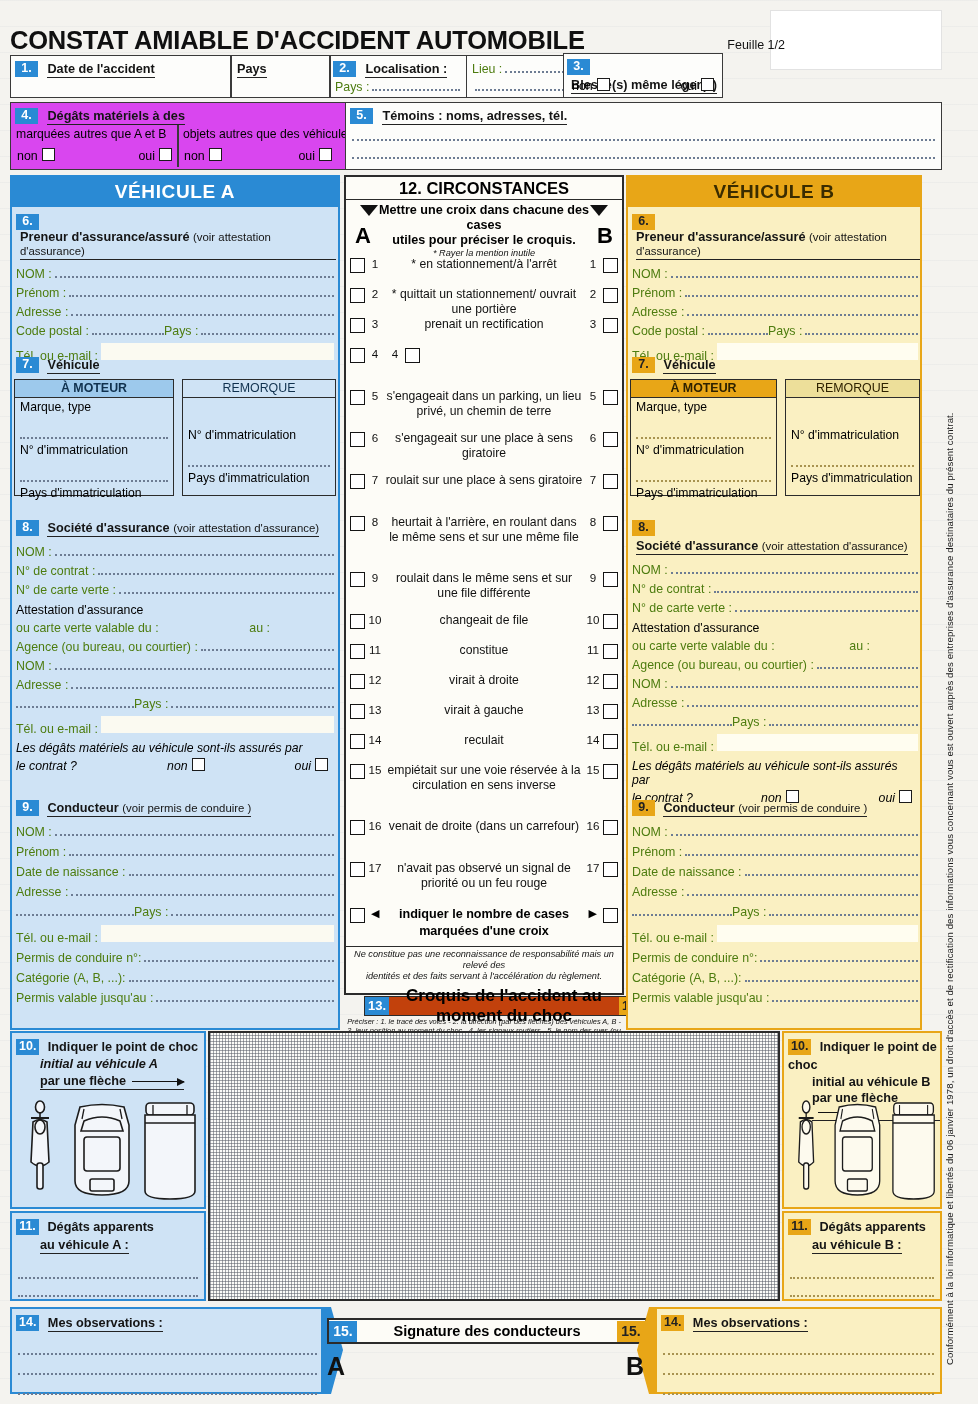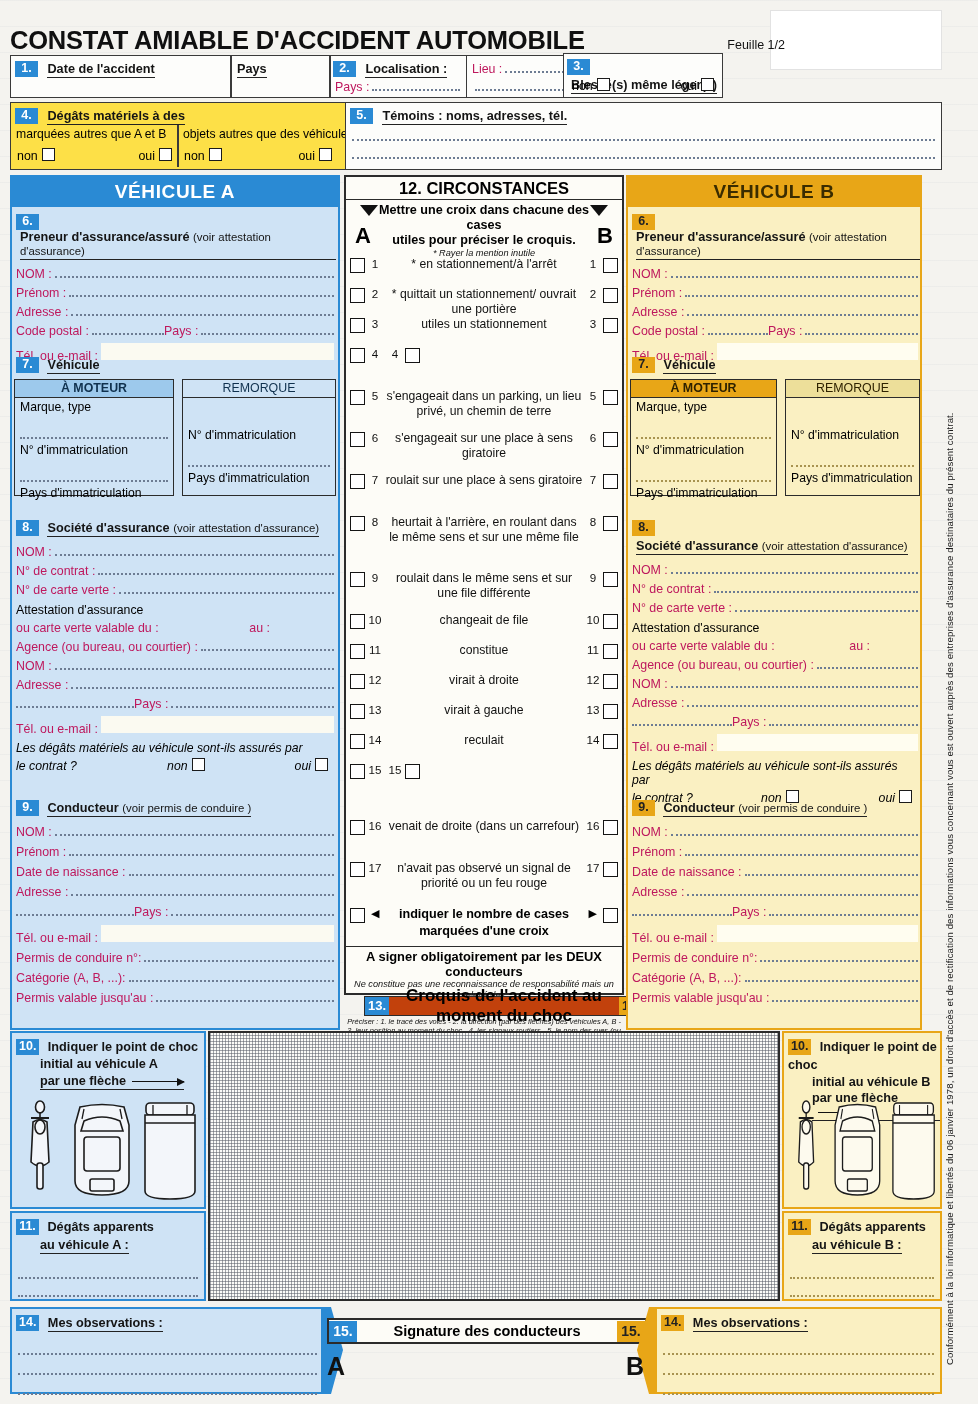--- a/index.html
+++ b/index.html
@@ -26,21 +26,21 @@
     vertical-align:middle;
   }
   .num.blue{background:#2a8ad4;}
   .num.org{background:#e8a617;color:#222;}
   .lbl{font-weight:bold;font-size:12.7px;color:#141414;}
   .lbl .sub{font-weight:normal;font-size:11.4px;}
   .ul{border-bottom:1.3px solid #222;display:inline-block;padding-bottom:1px;}
   .dots{
     flex:1;border-bottom:2px dotted #6d7c93;margin:0 0 3px 3px;height:9px;
   }
-  .row{display:flex;align-items:flex-end;font-size:12.4px;color:#be185d;}
+  .row{display:flex;align-items:flex-end;font-size:12.4px;color:#4d7c0f;}
   .cb{
     display:inline-block;width:11px;height:11px;border:1.5px solid #1b1b1b;
     background:#fff;vertical-align:-1px;margin-left:4px;
   }
   
   .vhdr{
     text-align:center;font-weight:bold;font-size:19px;letter-spacing:.6px;
     color:#fff;line-height:30px;
   }
   .vhdrB{color:#3a2c00;}
@@ -135,21 +135,21 @@
     <div class="abs" style="left:3px;top:3px;">
       <span class="num blue">3.</span>
       <span class="lbl ul" style="margin-left:4px;">Blessé(s) même léger(s)</span>
     </div>
     <div class="abs" style="left:8px;top:24px;right:8px;display:flex;justify-content:space-between;font-size:12.4px;">
       <span><span>non</span><span class="cb"></span></span>
       <span><span>oui</span><span class="cb"></span></span>
     </div>
   </div>
 
-  <div class="bx" style="left:10px;top:102px;width:395px;height:68px;background:#fde047;">
+  <div class="bx" style="left:10px;top:102px;width:395px;height:68px;background:#d946ef;">
     <div class="abs" style="left:4px;top:3px;">
       <span class="num blue">4.</span>
       <span class="lbl ul" style="margin-left:5px;">Dégâts matériels à des</span>
     </div>
     <div class="abs" style="left:5px;top:24px;font-size:12.2px;">marquées autres que A et B</div>
     <div class="abs" style="left:166px;top:22px;bottom:2px;width:1.6px;background:#3a3a3a;"></div>
     <div class="abs" style="left:172px;top:24px;font-size:12.2px;">objets autres que des véhicules</div>
     <div class="abs" style="left:6px;top:45px;width:155px;display:flex;justify-content:space-between;font-size:12.4px;">
       <span><span>non</span><span class="cb"></span></span>
       <span><span>oui</span><span class="cb"></span></span>
@@ -362,21 +362,21 @@
         <div class="cItem" style="position: absolute; left: 0px; right: 0px; top: 18px;">
           <span class="cBox"></span>
           <span class="cNum">2</span>
           <span class="cTxt">* quittait un stationnement/ ouvrait une portière</span>
           <span class="cNum">2</span>
           <span class="cBox"></span>
         </div>
         <div class="cItem" style="position: absolute; left: 0px; right: 0px; top: 48px;">
           <span class="cBox"></span>
           <span class="cNum">3</span>
-          <span class="cTxt">utiles un stationnement</span>
+          <span class="cTxt">prenait un rectification</span>
           <span class="cNum">3</span>
           <span class="cBox"></span>
         </div>
         <div class="cItem" style="position: absolute; left: 0px; right: 0px; top: 78px;">
           <span class="cBox"></span>
           <span class="cNum">4</span>
           <span class="cNum">4</span>
           <span class="cBox"></span>
         </div>
         <div class="cItem" style="position: absolute; left: 0px; right: 0px; top: 120px;">
@@ -445,20 +445,21 @@
         <div class="cItem" style="position: absolute; left: 0px; right: 0px; top: 464px;">
           <span class="cBox"></span>
           <span class="cNum">14</span>
           <span class="cTxt">reculait</span>
           <span class="cNum">14</span>
           <span class="cBox"></span>
         </div>
         <div class="cItem" style="position: absolute; left: 0px; right: 0px; top: 494px;">
           <span class="cBox"></span>
           <span class="cNum">15</span>
+          <span class="cTxt">empiétait sur une voie réservée à la circulation en sens inverse</span>
           <span class="cNum">15</span>
           <span class="cBox"></span>
         </div>
         <div class="cItem" style="position: absolute; left: 0px; right: 0px; top: 550px;">
           <span class="cBox"></span>
           <span class="cNum">16</span>
           <span class="cTxt">venait de droite (dans un carrefour)</span>
           <span class="cNum">16</span>
           <span class="cBox"></span>
         </div>
@@ -478,21 +479,20 @@
         <span style="flex:1;text-align:center;font-weight:bold;font-size:12.6px;line-height:14px;">
           <span>indiquer le nombre de cases</span>
         </span>
         <span style="margin:0 6px 0 5px;font-size:11px;line-height:13px;">▶</span>
         <span class="cBox"></span>
       </div>
       <div style="text-align:center;font-weight:bold;font-size:12.6px;margin-top:1px;">marquées d'une croix</div>
     </div>
 
     <div class="abs" style="left:0;right:0;top:769px;height:45px;border-top:1.6px solid #2b2b2b;background:#fdfcf7;padding-top:2px;">
-      <div style="text-align:center;font-weight:bold;font-size:12.9px;line-height:15px;">A signer obligatoirement par les DEUX conducteurs</div>
       <div class="smallnote">Ne constitue pas une reconnaissance de responsabilité mais un relevé des</div>
       <div class="smallnote">identités et des faits servant à l'accélération du règlement.</div>
     </div>
   </div>
 
   <div class="abs" style="left:364px;top:996px;width:280px;height:20px;border:1.6px solid #2b2b2b;background:#c2410c;display:flex;align-items:center;">
     <span class="num blue" style="height:18px;line-height:18px;font-size:13px;">13.</span>
     <span style="flex:1;text-align:center;font-weight:bold;font-size:17px;">Croquis de l'accident au moment du choc</span>
     <span class="num org" style="height:18px;line-height:18px;font-size:13px;">13.</span>
   </div>
@@ -666,21 +666,21 @@
       </div>
   </div>
 
   <div class="abs" id="croquis" style="left:208px;top:1031px;width:572px;height:270px;"></div>
 
   <div class="abs" style="left:10px;top:1031px;width:196px;height:178px;background:#cfe3f5;border:2px solid #2a8ad4;">
     <div style="margin:4px 0 0 4px;">
       <span class="num blue">10.</span>
       <span class="lbl" style="margin-left:4px;">Indiquer le point de choc</span>
     </div>
-    <div class="lbl" style="margin:2px 0 0 28px;">initial au véhicule A</div>
+    <div class="lbl" style="margin:2px 0 0 28px;font-style:italic;">initial au véhicule A</div>
     <div class="lbl ul" style="margin:2px 0 0 28px;">
       <span>par une flèche</span><span class="arrow"></span>
     </div>
     
     <svg class="abs" style="left:6px;top:64px;width:184px;height:106px;" viewBox="0 0 184 106">
       <g fill="#f3f6fa" stroke="#1c1c1c" stroke-width="1.6">
 
         <g>
           <ellipse cx="22" cy="10" rx="4.5" ry="6"></ellipse>
           <path d="M13 21 H31" stroke-width="2"></path>

